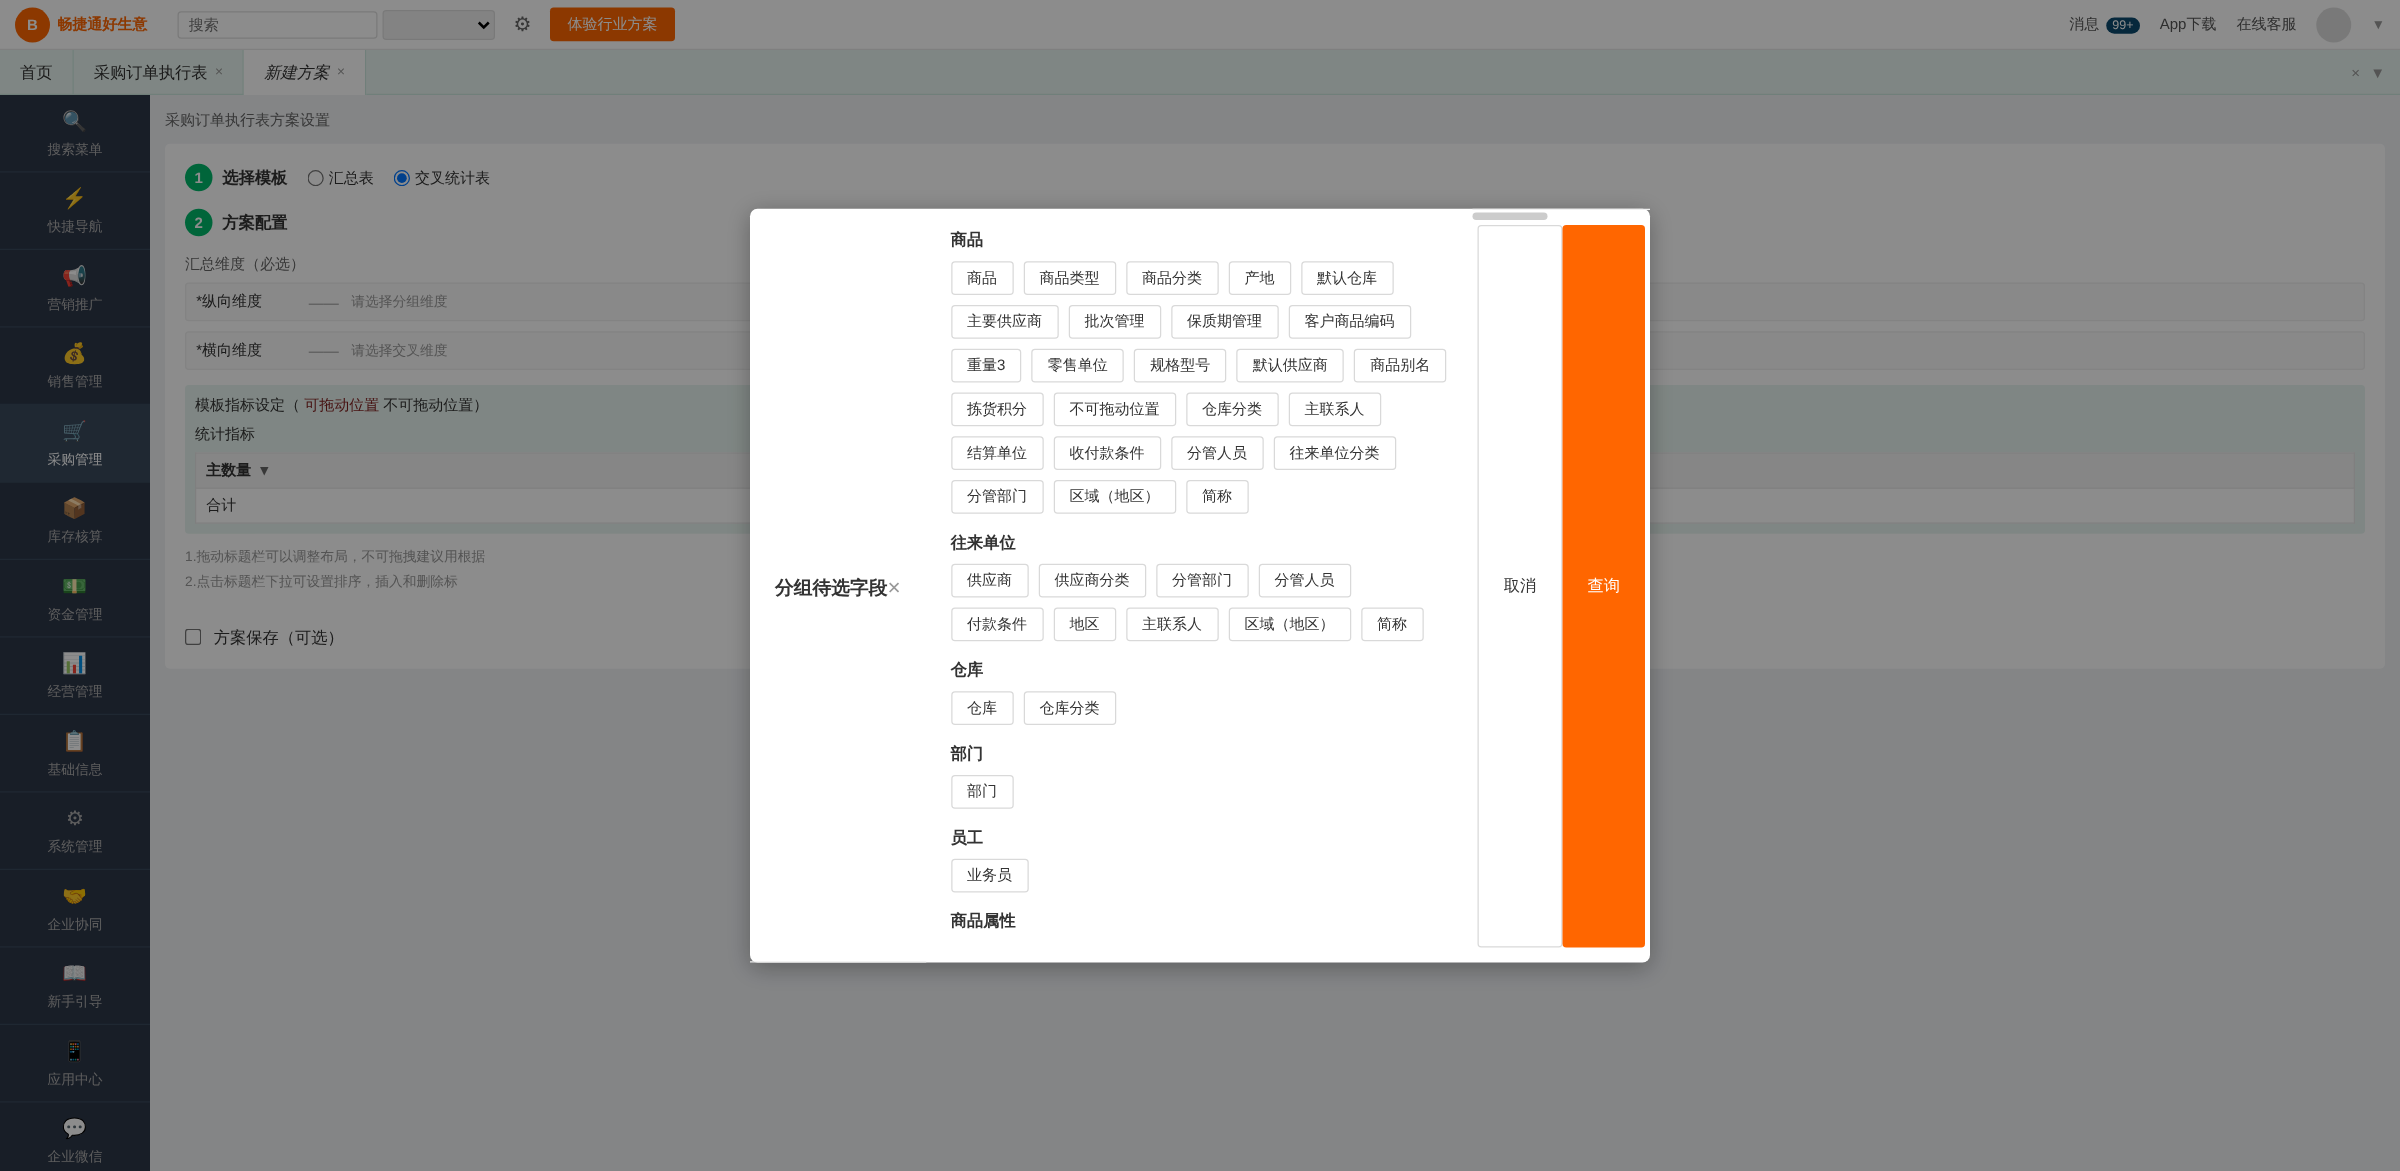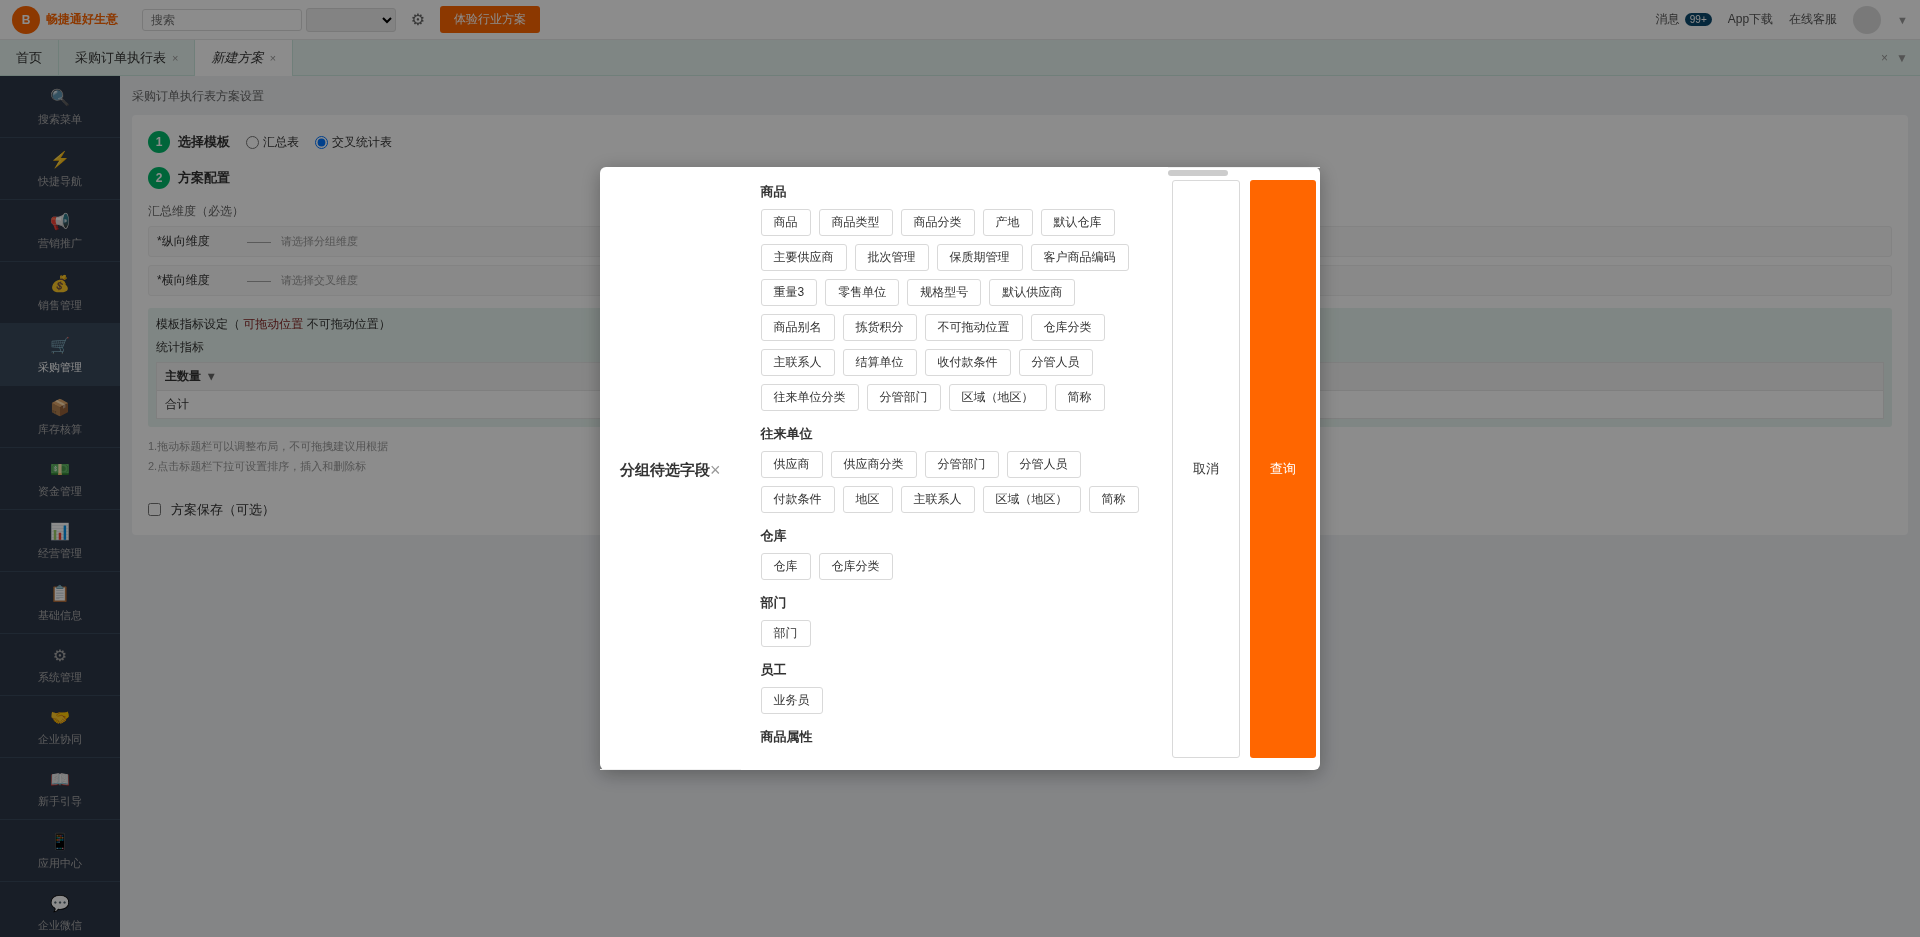--- a/index.html
+++ b/index.html
@@ -333,21 +333,20 @@
     }
     .modal-body {
       overflow-y: auto;
       padding: 16px 20px;
       flex: 1;
     }
     .modal-footer {
       padding: 12px 4px;
       border-top: 1px solid #f0f0f0;
       display: flex;
-      gap: 10px;
       flex-shrink: 0;
     }
 
     
     .field-section-title {
       font-size: 13px;
       font-weight: bold;
       color: #333;
       margin: 14px 0 8px;
     }

